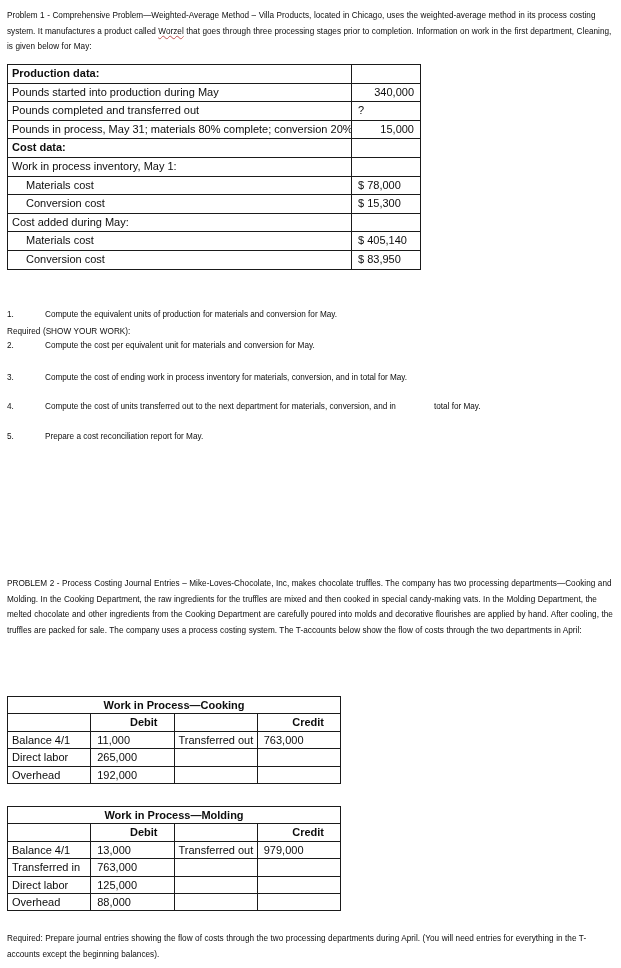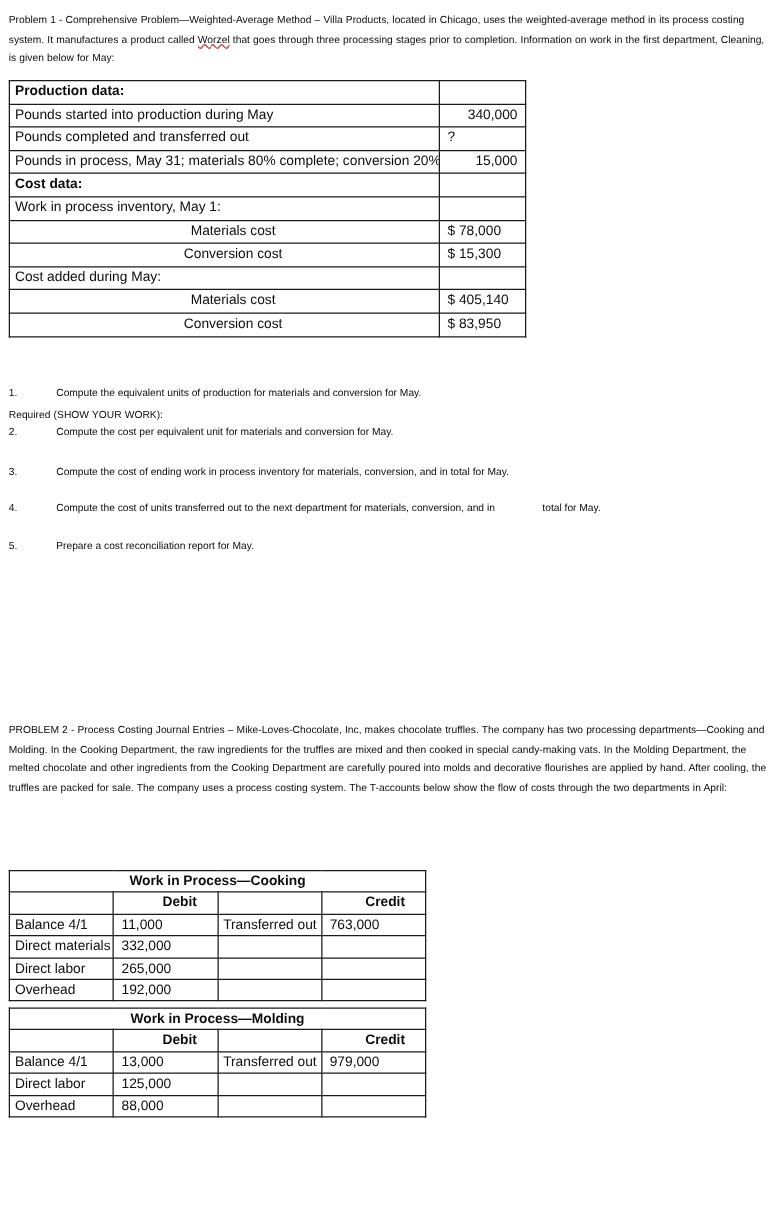--- a/index.html
+++ b/index.html
@@ -57,21 +57,21 @@
     white-space: nowrap;
     overflow: hidden;
   }
 
   
   #prod-table { left: 7px; top: 64px; width: 393px; }
   #prod-table td.lbl { width: 335px; }
   #prod-table td.val { width: 58px; text-align: left; padding-left: 6px; }
   #prod-table td.valr { width: 58px; text-align: right; padding-right: 6px; }
   #prod-table td.hdr { font-weight: bold; }
-  #prod-table td.ind { padding-left: 18px; text-align: center; }
+  #prod-table td.ind { padding-left: 18px; }
 
   
   table.t-acct { left: 7px; width: 334px; }
   table.t-acct td { height: 16.4px; line-height: 16.4px; }
   table.t-acct td.title {
     font-weight: bold;
     text-align: center;
   }
   table.t-acct td.c1 { width: 103px; }
   table.t-acct td.c2 { width: 68px; }
@@ -204,26 +204,20 @@
           <td class="c3"></td>
           <td class="c4 colhdr">Credit</td>
         </tr>
         <tr>
           <td class="c1">Balance 4/1</td>
           <td class="c2 num">11,000</td>
           <td class="c3">Transferred out</td>
           <td class="c4 num">763,000</td>
         </tr>
         <tr>
-          <td class="c1">Direct materials</td>
-          <td class="c2 num">332,000</td>
-          <td class="c3"></td>
-          <td class="c4 num"></td>
-        </tr>
-        <tr>
           <td class="c1">Direct labor</td>
           <td class="c2 num">265,000</td>
           <td class="c3"></td>
           <td class="c4 num"></td>
         </tr>
         <tr>
           <td class="c1">Overhead</td>
           <td class="c2 num">192,000</td>
           <td class="c3"></td>
           <td class="c4 num"></td>
@@ -242,28 +236,37 @@
           <td class="c3"></td>
           <td class="c4 colhdr">Credit</td>
         </tr>
         <tr>
           <td class="c1">Balance 4/1</td>
           <td class="c2 num">13,000</td>
           <td class="c3">Transferred out</td>
           <td class="c4 num">979,000</td>
         </tr>
         <tr>
+          <td class="c1">Transferred in</td>
+          <td class="c2 num">763,000</td>
+          <td class="c3"></td>
+          <td class="c4 num"></td>
+        </tr>
+        <tr>
           <td class="c1">Direct labor</td>
           <td class="c2 num">125,000</td>
           <td class="c3"></td>
           <td class="c4 num"></td>
         </tr>
         <tr>
           <td class="c1">Overhead</td>
           <td class="c2 num">88,000</td>
           <td class="c3"></td>
           <td class="c4 num"></td>
         </tr>
       </tbody>
   </table>
 
+  <div class="para" style="left:7px; top:931px; width:606px;">
+    <span class="b">Required:</span><span>  Prepare journal entries showing the flow of costs through the two processing departments during April.  (You will need entries for everything in the T-accounts except the beginning balances).</span>
+  </div>
 
 </div>
 
 </body></html>

